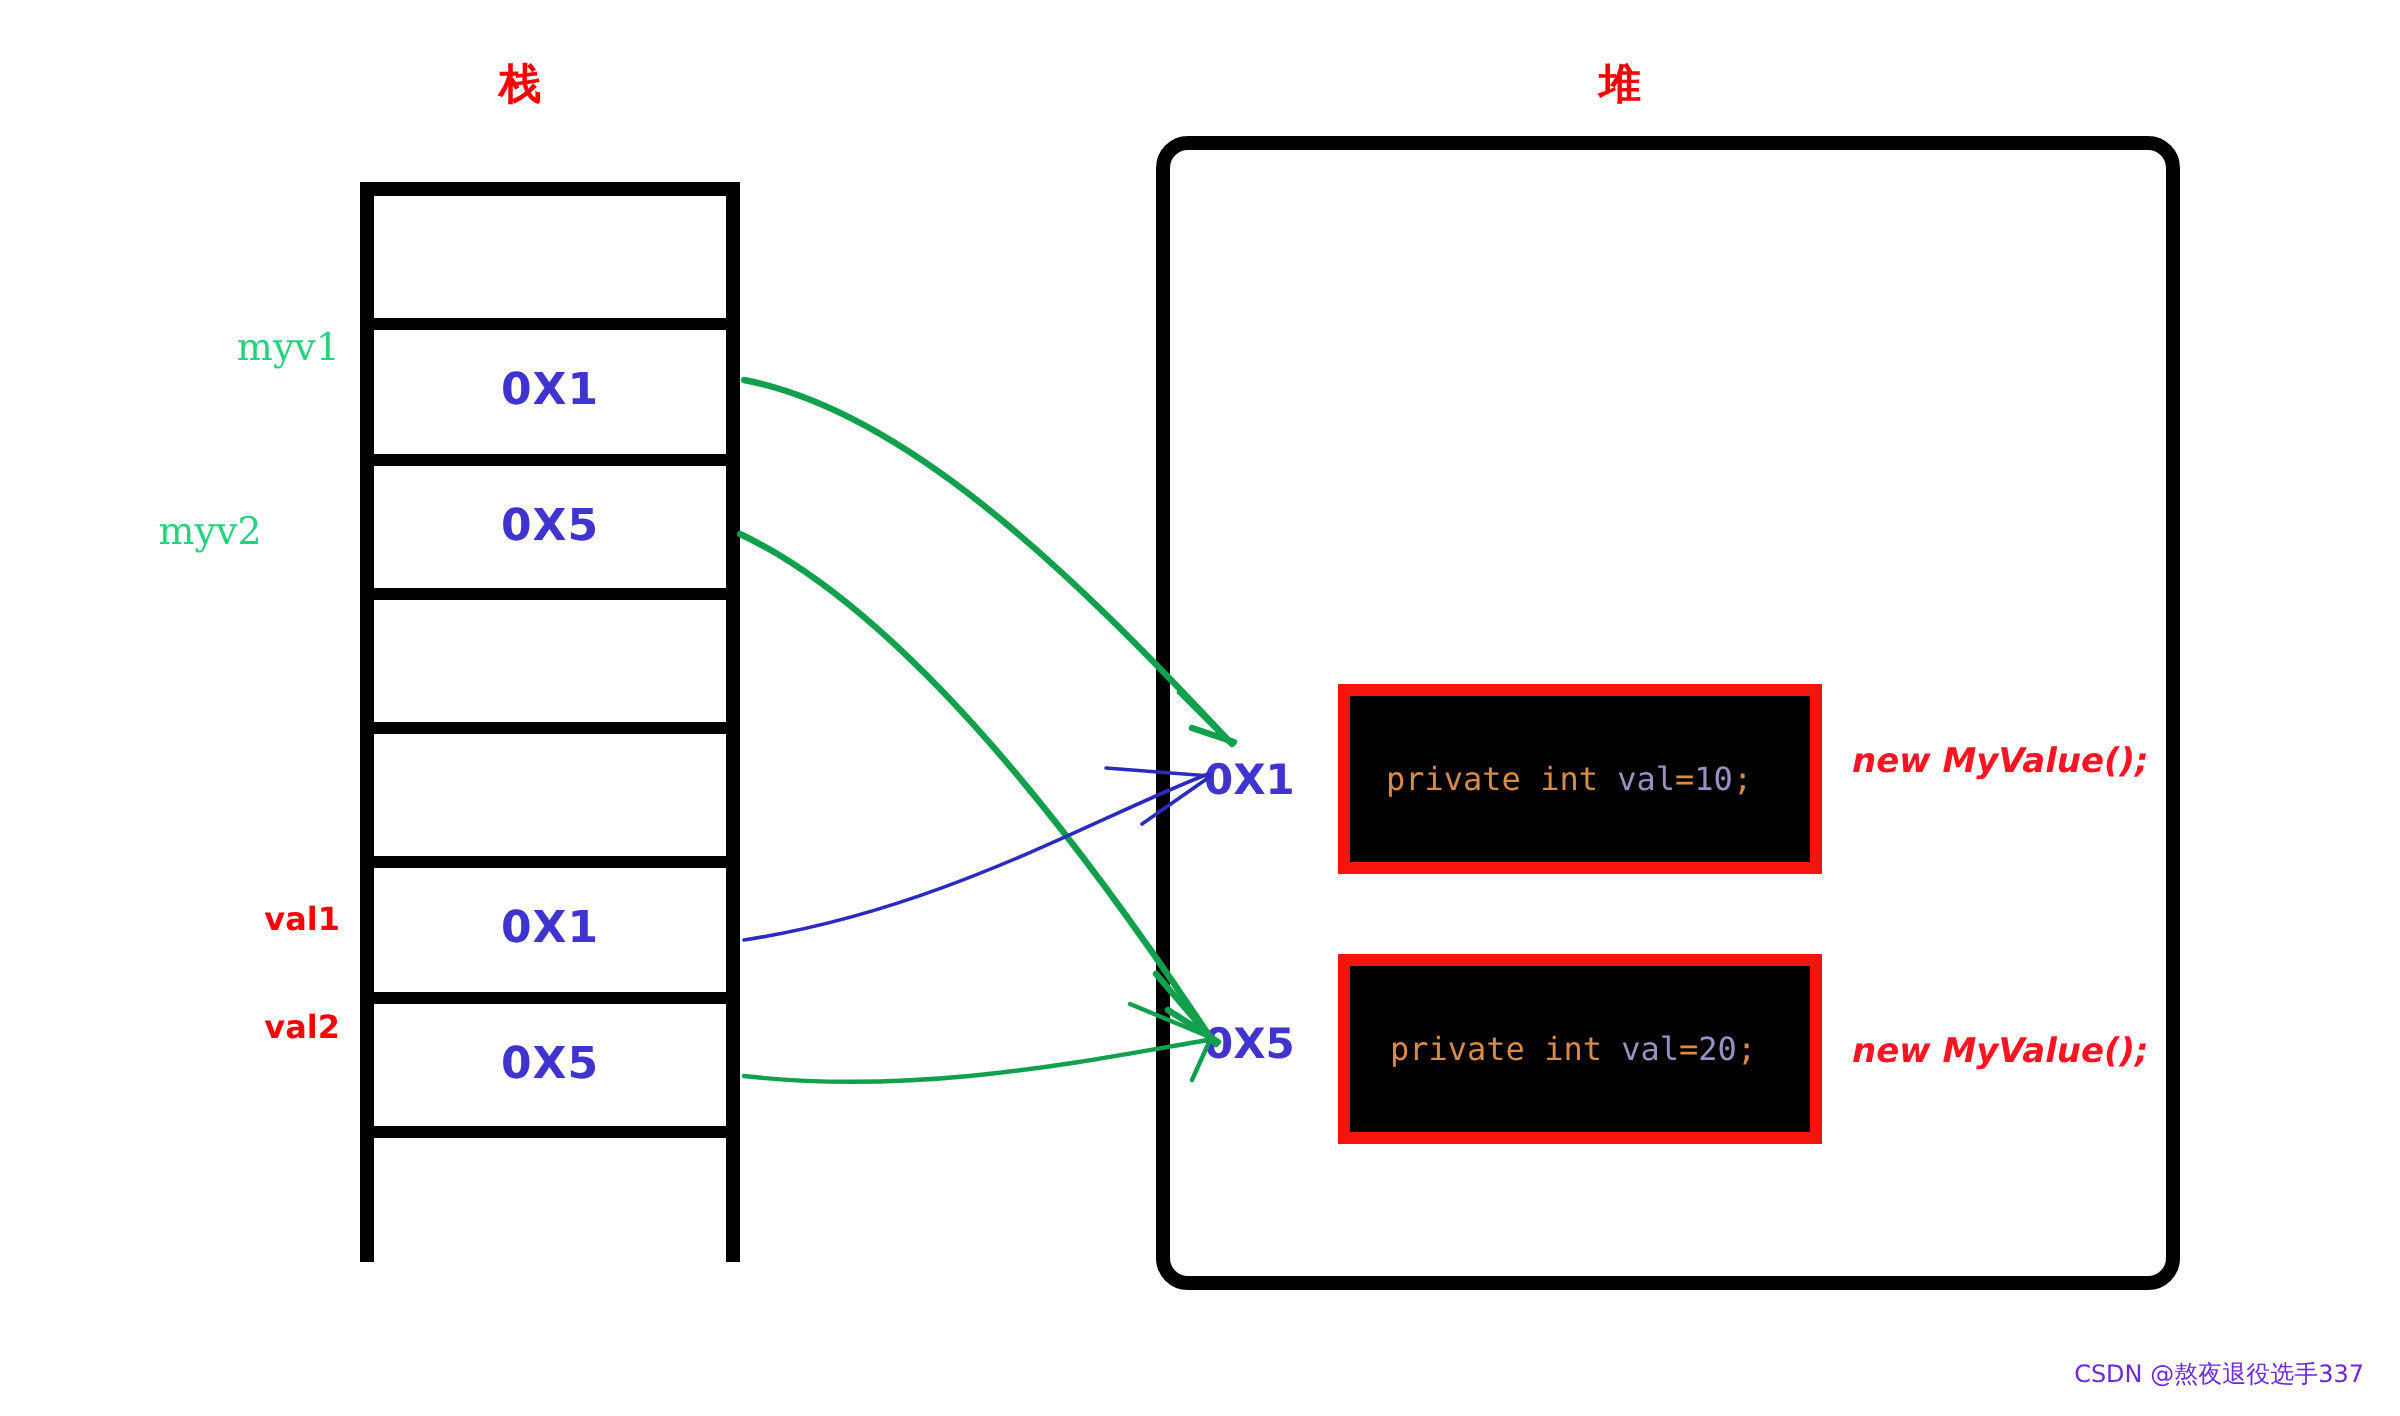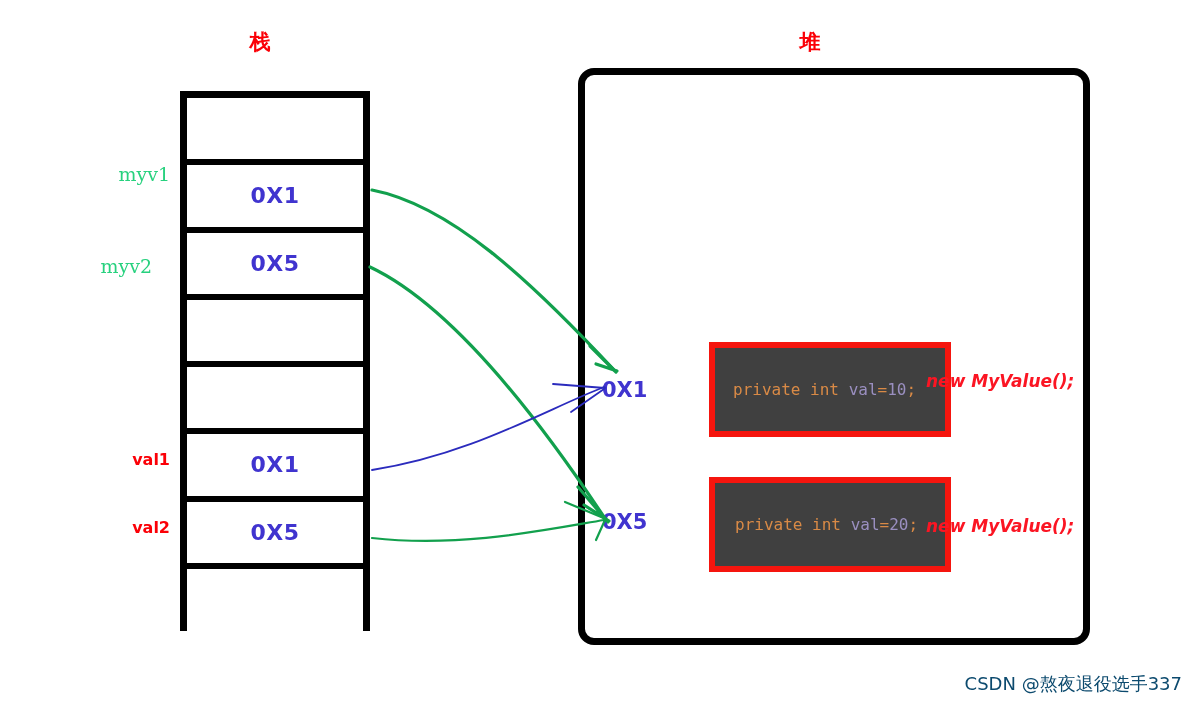--- a/index.html
+++ b/index.html
@@ -72,46 +72,45 @@
     font-size: 19px;
     color: #27d17e;
   }
   .row-label.val {
     font-family: "DejaVu Sans", sans-serif;
     font-weight: bold;
     font-size: 16px;
     color: #fb0007;
   }
   #label-myv1 { left: 40px; top: 163px; width: 130px; }
-  #label-myv2 { left: 22px; top: 255px; width: 130px; }
+  #label-myv2 { left: 40px; top: 255px; width: 130px; text-align: center; }
   #label-val1 { left: 40px; top: 450px; width: 130px; }
-  #label-val2 { left: 40px; top: 518px; width: 130px; }
+  #label-val2 { left: 40px; top: 504px; width: 130px; }
 
   
   #heap-box {
     position: absolute;
     left: 578px;
     top: 68px;
     width: 512px;
     height: 577px;
     border: 7px solid #000000;
     border-radius: 16px;
     box-sizing: border-box;
     background: #ffffff;
   }
 
   .heap-obj {
     position: absolute;
     border: 6px solid #f5150e;
     box-sizing: border-box;
-    background: #404040;
+    background: #000000;
     display: flex;
     align-items: center;
     padding-left: 18px;
-    margin-left: 40px;
   }
   #heap-obj-1 { left: 669px; top: 342px; width: 242px; height: 95px; }
   #heap-obj-2 { left: 669px; top: 477px; width: 242px; height: 95px; padding-left: 20px; }
 
   .code-line {
     font-family: "DejaVu Sans Mono", monospace;
     font-size: 16px;
     white-space: pre;
   }
   .tok-key { color: #d98a46; }
@@ -153,22 +152,22 @@
     height: 708px;
     pointer-events: none;
   }
 
   
   #watermark {
     position: absolute;
     right: 18px;
     bottom: 12px;
     font-family: "DejaVu Sans", sans-serif;
-    font-size: 18px;
-    color: #0c4a6e;
+    font-size: 12px;
+    color: #6d28d9;
     white-space: nowrap;
     margin-left: 22px;
   }
 </style>
 </head>
 <body>
 
 <div id="canvas">
 
   <div id="stack-title" class="section-title">栈</div>

